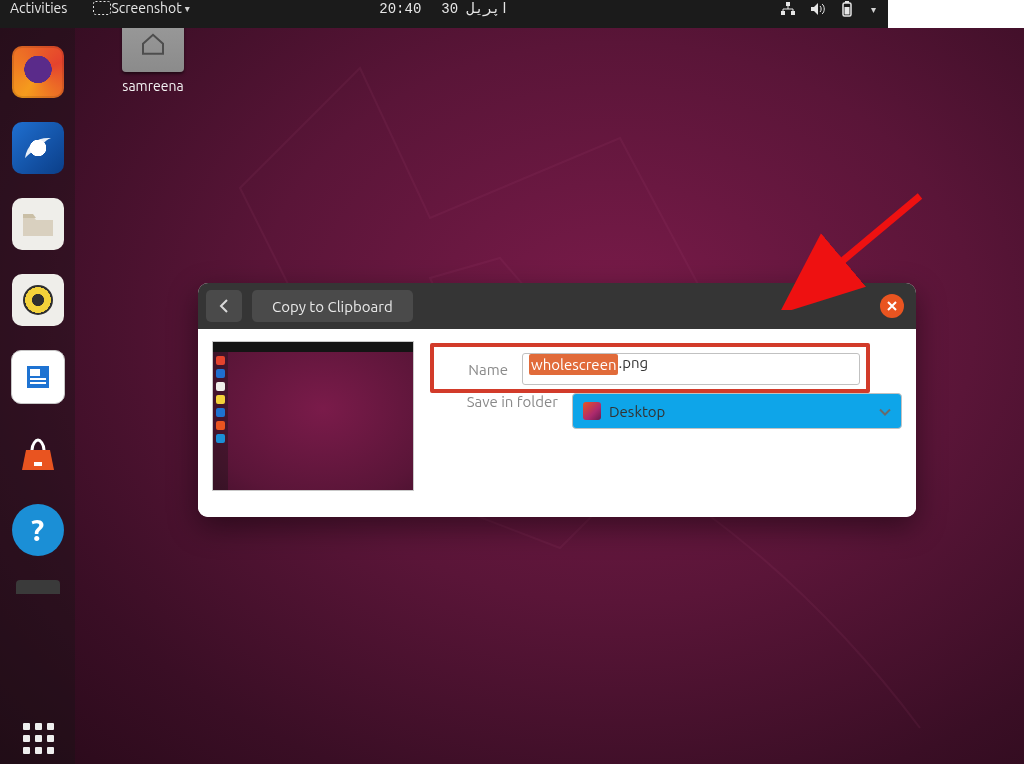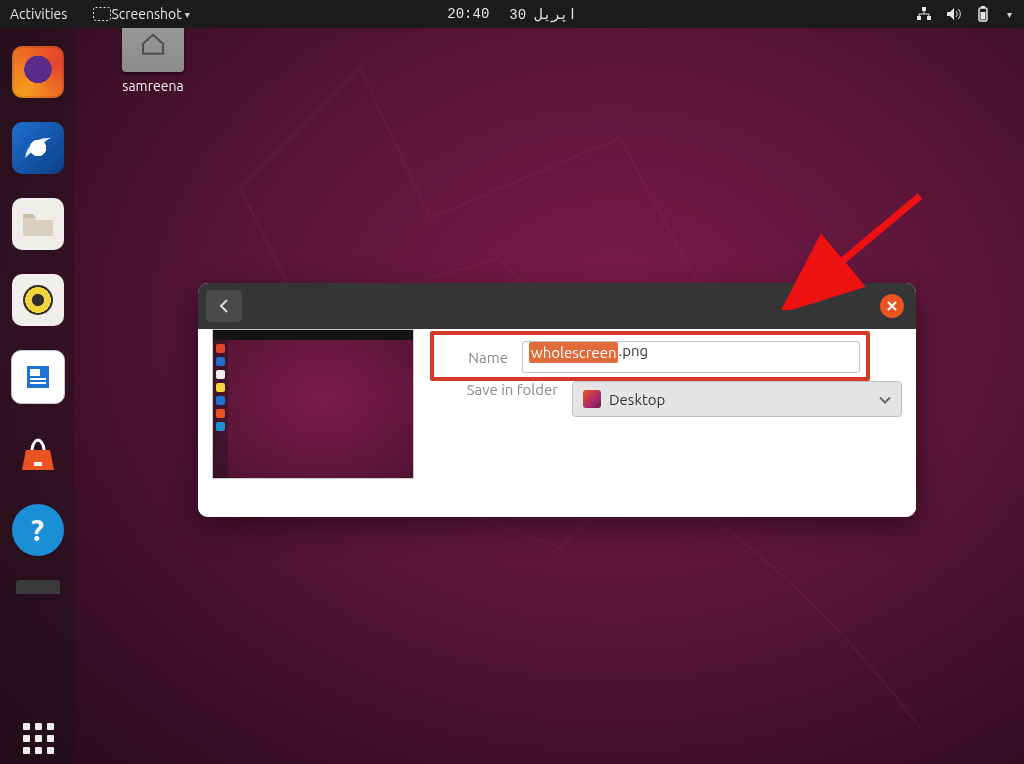--- a/index.html
+++ b/index.html
@@ -9,26 +9,26 @@
     height: 764px;
     font-family: Ubuntu, "Segoe UI", sans-serif;
     overflow: hidden;
     background: #fff;
   }
 
   
   .topbar {
     position: absolute;
     left: 0; top: 0;
-    width: 1024px;
+    width: 888px;
     height: 28px;
     background: #1b1b1b;
     color: #e6e6e6;
     display: flex;
-    align-items: center;
+    align-items: flex-start;
     font-size: 14px;
     z-index: 10;
   }
   .topbar .left, .topbar .center, .topbar .right {
     display: flex;
     align-items: center;
     gap: 8px;
   }
   .topbar .left { padding-left: 10px; }
   .topbar .center { position:absolute; left:50%; transform:translateX(-50%);font-family:Liberation Mono, monospace; }
@@ -174,21 +174,21 @@
     width:24px; height:24px;
     background:#e95420;
     border-radius:50%;
     display:flex; align-items:center; justify-content:center;
   }
   .close-btn svg { display:block; }
 
   .dlg-body {
     position:absolute; left:0; top:46px; right:0; bottom:0;
     background:#fff;
-    padding:0 14px;
+    padding:12px 14px;
   }
   .thumb {
     width:200px; height:148px;
     background:
       radial-gradient(ellipse 260px 200px at 55% 45%, #7a1b4a 0%, #5a1538 45%, #330c21 80%, #1b0510 100%);
     border:1px solid #c9c9c9;
     position:relative;
     float:left;
   }
   .thumb .mini-top {
@@ -249,21 +249,21 @@
     flex:1;
     max-width:336px;
     border:1px solid #c1c1c1;
     height:34px;
     display:flex; align-items:center;
     padding:0 10px;
     font-size:15px;
     color:#333;
     border-radius:4px;
     position:relative;
-    background:#e5e5e5;
+    background:#0ea5e9;
   }
   .folder-select .swatch {
     width:18px; height:18px;
     background:linear-gradient(135deg,#e95420 0%, #ad2a6e 60%, #6a1b4d 100%);
     border-radius:3px;
     margin-right:8px;
   }
   .folder-select .chev-down {
     position:absolute; right:10px; top:50%; transform:translateY(-50%);
   }
@@ -399,20 +399,23 @@
   </div>
 </div>
 
 <div class="dialog">
   <div class="dlg-header">
     <div class="back-pill">
       <svg width="12" height="14" viewBox="0 0 12 14">
           <path d="M9 1 L3 7 L9 13" fill="none" stroke="#d9d9d9" stroke-width="2"></path>
         </svg>
     </div>
+    <div class="copy-pill">
+      <span>Copy to Clipboard</span>
+    </div>
     <div class="close-btn">
       <svg width="12" height="12" viewBox="0 0 12 12">
           <path d="M2 2 L10 10 M10 2 L2 10" stroke="#fff" stroke-width="2"></path>
         </svg>
     </div>
   </div>
 
   <div class="dlg-body">
     <div class="thumb">
       <div class="mini-top"></div>

